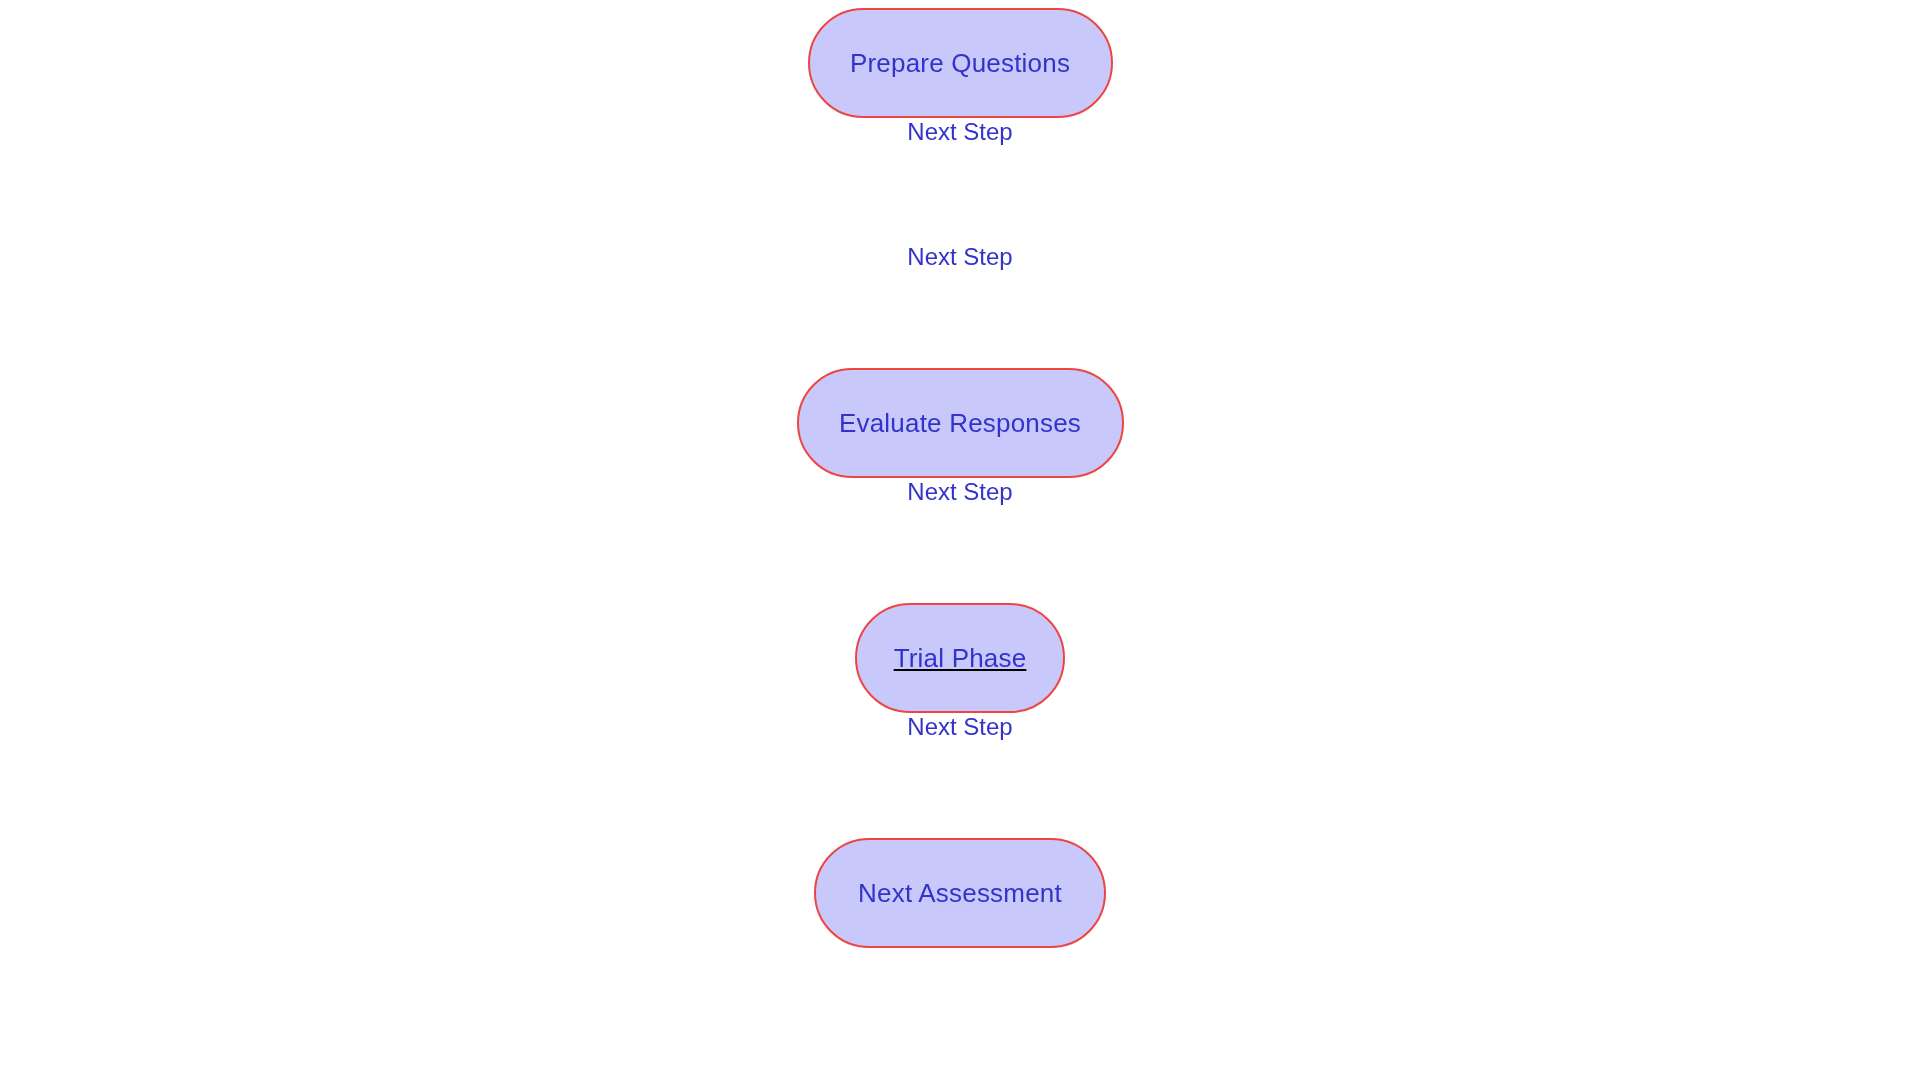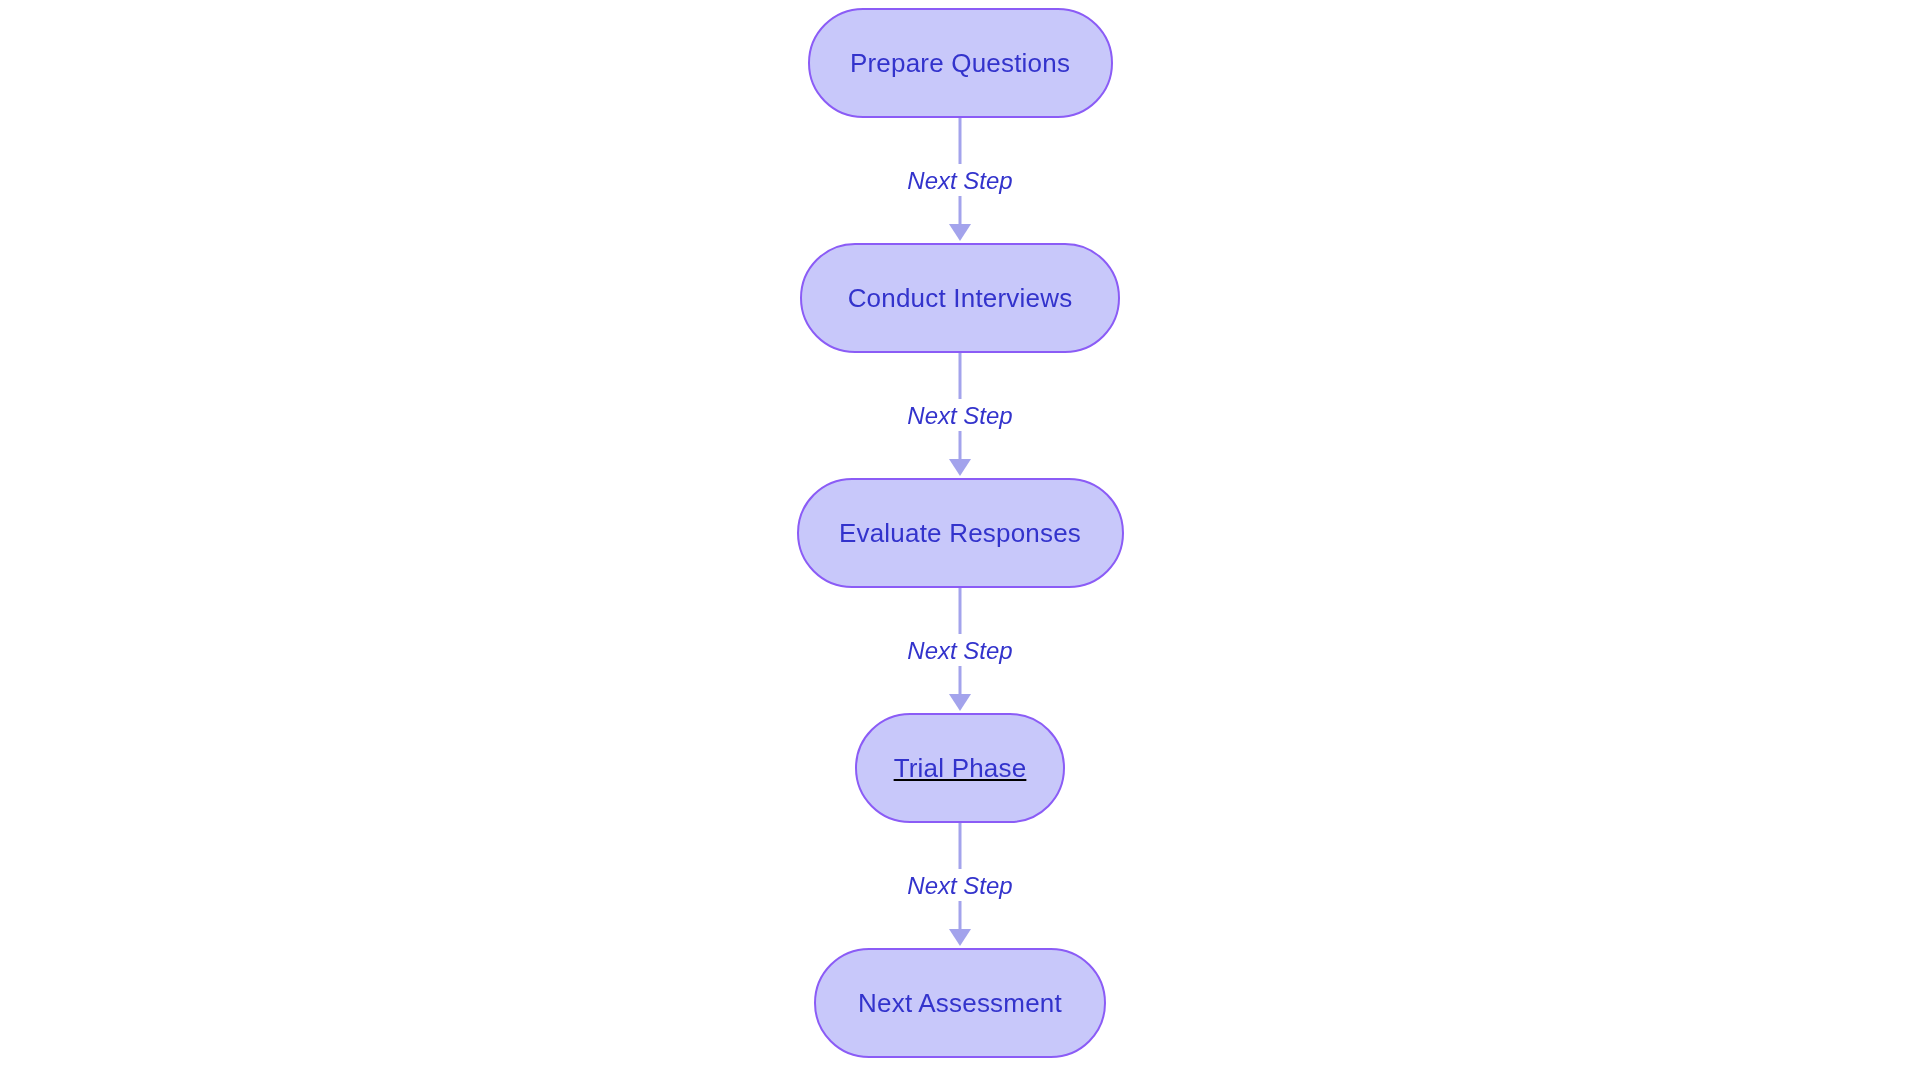--- a/index.html
+++ b/index.html
@@ -32,21 +32,21 @@
     display: flex;
     flex-direction: column;
     align-items: center;
   }
 
   
   .node {
     box-sizing: border-box;
     height: 110px;
     background: #c8c8fa;
-    border: 2px solid #8b5cf6;
+    border: 2px solid #ef4444;
     border-radius: 55px;
     display: flex;
     align-items: center;
     justify-content: center;
     padding: 0 34px;
     flex: none;
   }
   .node-label {
     color: #3333cc;
     font-size: 26px;
@@ -63,23 +63,21 @@
   .node.n3 { width: 210px; text-decoration: underline; }
   .node.n4 { width: 292px; }
 
   
   .connector {
     position: relative;
     width: 360px;
     height: 125px;
     flex: none;
     display: flex;
-    align-items: center;
     justify-content: center;
-    font-style: italic;
   }
   .connector-line-top {
     position: absolute;
     left: 50%;
     top: 0;
     transform: translateX(-50%);
     width: 3px;
     height: 46px;
     background: #a3a3ec;
   }
@@ -127,23 +125,20 @@
       <span class="node-label">Prepare Questions</span>
     </div>
 
     <div class="connector">
       <div class="connector-line-top"></div>
       <span class="connector-label">Next Step</span>
       <div class="connector-line-bottom"></div>
       <div class="connector-arrowhead"></div>
     </div>
 
-    <div class="node n1">
-      <span class="node-label">Conduct Interviews</span>
-    </div>
 
     <div class="connector">
       <div class="connector-line-top"></div>
       <span class="connector-label">Next Step</span>
       <div class="connector-line-bottom"></div>
       <div class="connector-arrowhead"></div>
     </div>
 
     <div class="node n2">
       <span class="node-label">Evaluate Responses</span>

